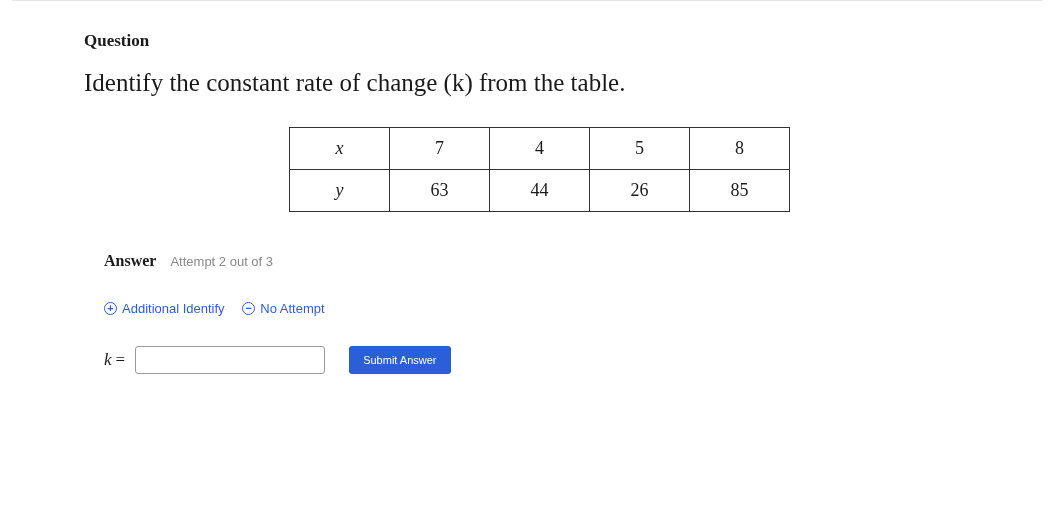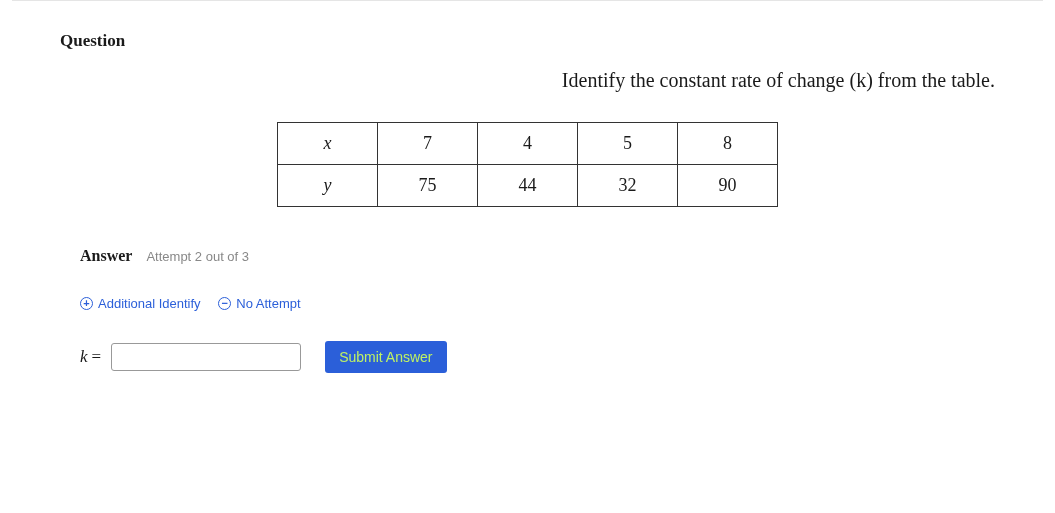--- a/index.html
+++ b/index.html
@@ -10,31 +10,30 @@
     width: 1055px;
     height: 513px;
     background: #fff;
     position: relative;
   }
   .topline {
     border-top: 1px solid #e5e5e5;
     margin: 0 12px 0 12px;
   }
   .container {
-    padding: 30px 60px 20px 60px;
+    padding: 30px 60px 20px 84px;
   }
   .q-label {
     font-weight: bold;
     font-size: 17px;
     margin-bottom: 18px;
   }
   .prompt {
-    font-size: 20px;
+    font-size: 25px;
     margin-bottom: 30px;
-    text-align: right;
   }
   .data-table {
     border-collapse: collapse;
     margin: 0 auto 40px auto;
   }
   .data-table td {
     border: 1px solid #333;
     width: 100px;
     height: 42px;
     text-align: center;
@@ -101,25 +100,25 @@
   .ans-input {
     width: 190px;
     height: 28px;
     border: 1px solid #999;
     border-radius: 3px;
     padding: 2px 6px;
     font-size: 14px;
   }
   .submit-btn {
     background: #2b5fd9;
-    color: #bef264;
+    color: #ffffff;
     border: none;
     border-radius: 3px;
     font-family: -apple-system, BlinkMacSystemFont, 'Segoe UI', Arial, sans-serif;
-    font-size: 14px;
+    font-size: 11px;
     padding: 8px 14px;
     cursor: pointer;
     margin-left: 14px;
   }
 </style>
 </head>
 <body>
 
 <div class="topline"></div>
 
@@ -133,24 +132,24 @@
     <tbody>
         <tr>
       <td class="var">x</td>
       <td>7</td>
       <td>4</td>
       <td>5</td>
       <td>8</td>
     </tr>
     <tr>
       <td class="var">y</td>
-      <td>75</td>
+      <td>63</td>
       <td>44</td>
-      <td>32</td>
-      <td>90</td>
+      <td>26</td>
+      <td>85</td>
     </tr>
   </tbody>
     </table>
 
   <div class="answer-block">
     <div class="ans-line">
       <span class="ans-label">Answer</span>
       <span class="attempt">Attempt 2 out of 3</span>
     </div>
 

